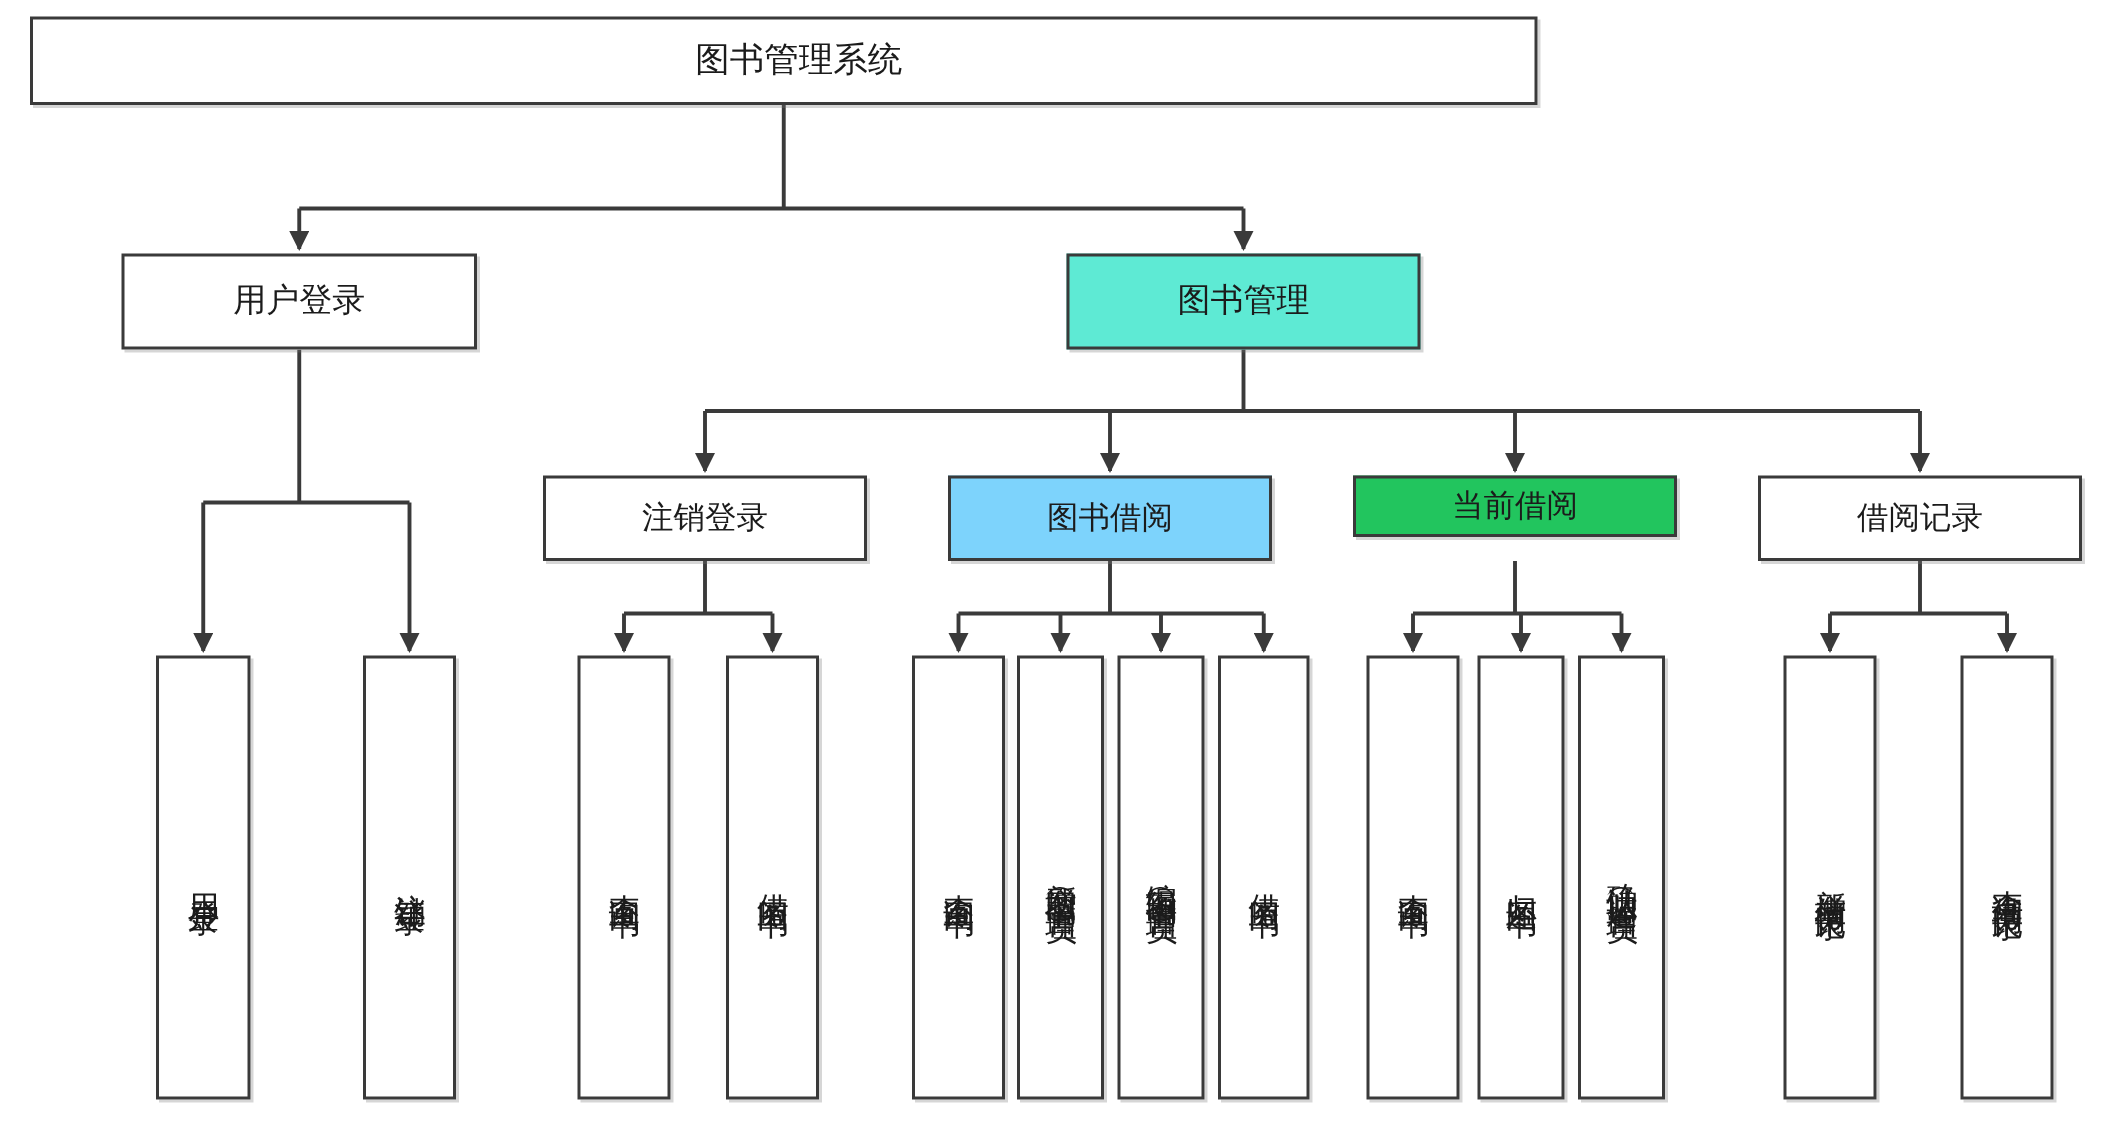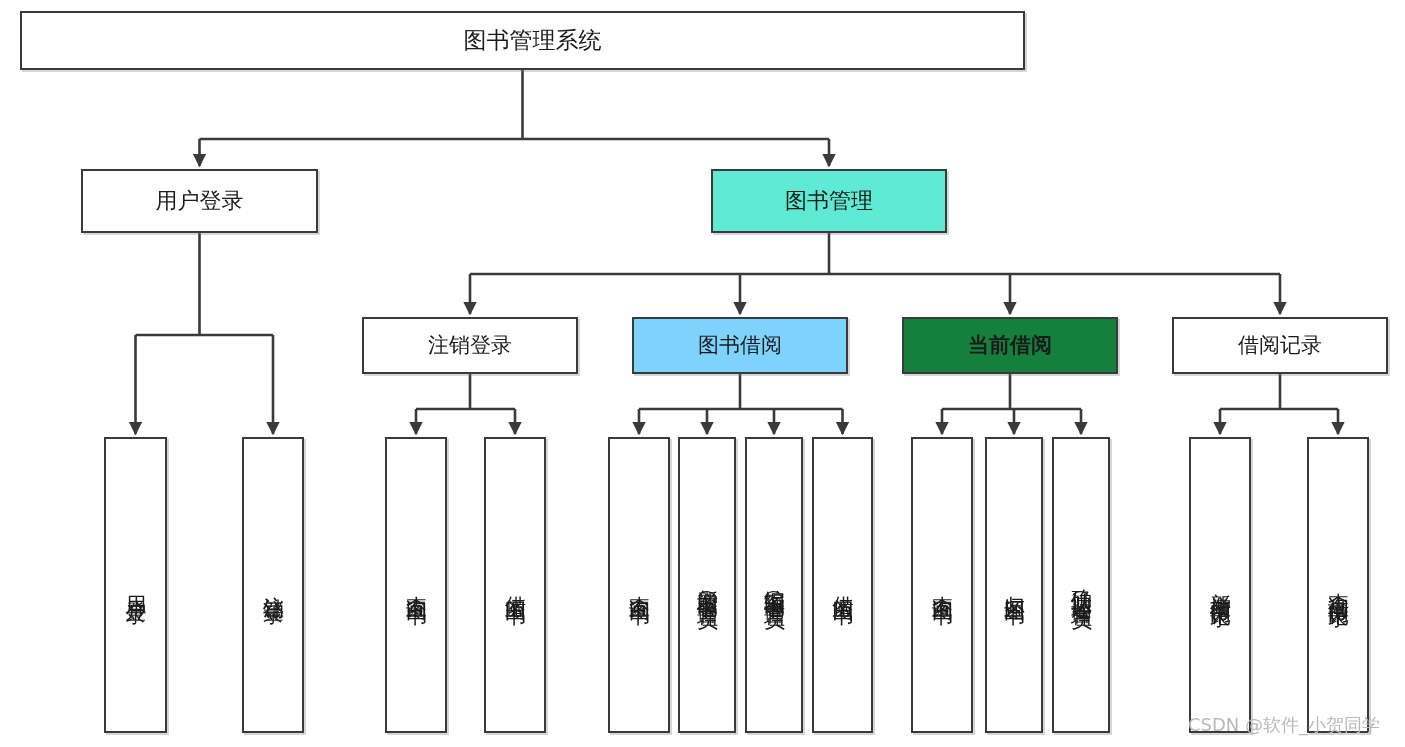--- a/index.html
+++ b/index.html
@@ -114,21 +114,21 @@
       </div>
       <div class="node-box node-l1" style="left: 711px; top: 169px; width: 236px; height: 64px; border-color: rgb(58, 58, 58); background: #5eead4;">
         <span class="node-label">图书管理</span>
       </div>
       <div class="node-box node-l2" style="left: 362px; top: 317px; width: 216px; height: 57px; border-color: rgb(58, 58, 58); background: rgb(255, 255, 255);">
         <span class="node-label">注销登录</span>
       </div>
       <div class="node-box node-l2" style="left: 632px; top: 317px; width: 216px; height: 57px; border-color: rgb(58, 58, 58); background: #7dd3fc;">
         <span class="node-label">图书借阅</span>
       </div>
-      <div class="node-box node-l2" style="left: 902px; top: 317px; width: 216px; height: 57px; border-color: rgb(58, 58, 58); background: #15803d; font-weight: bold;">
+      <div class="node-box node-l2" style="left: 902px; top: 317px; width: 216px; height: 41px; border-color: rgb(58, 58, 58); background: #22c55e;">
         <span class="node-label">当前借阅</span>
       </div>
       <div class="node-box node-l2" style="left: 1172px; top: 317px; width: 216px; height: 57px; border-color: rgb(58, 58, 58); background: rgb(255, 255, 255);">
         <span class="node-label">借阅记录</span>
       </div>
       <div class="node-box node-leaf" style="left: 104px; top: 437px; width: 63px; height: 296px; border-color: rgb(58, 58, 58); background: rgb(255, 255, 255);">
         <span class="node-label">用户登录</span>
       </div>
       <div class="node-box node-leaf" style="left: 242px; top: 437px; width: 62px; height: 296px; border-color: rgb(58, 58, 58); background: rgb(255, 255, 255);">
         <span class="node-label">注销登录</span>
@@ -160,14 +160,13 @@
       <div class="node-box node-leaf" style="left: 1052px; top: 437px; width: 58px; height: 296px; border-color: rgb(58, 58, 58); background: rgb(255, 255, 255);">
         <span class="node-label">确认归还（管理员）</span>
       </div>
       <div class="node-box node-leaf" style="left: 1189px; top: 437px; width: 62px; height: 296px; border-color: rgb(58, 58, 58); background: rgb(255, 255, 255);">
         <span class="node-label">新增借阅记录</span>
       </div>
       <div class="node-box node-leaf" style="left: 1307px; top: 437px; width: 62px; height: 296px; border-color: rgb(58, 58, 58); background: rgb(255, 255, 255);">
         <span class="node-label">查询借阅记录</span>
       </div>
     </div>
-  <div class="watermark" style="color: rgb(185, 185, 185);">CSDN @软件_小贺同学</div>
 </div>
 
 </body></html>

